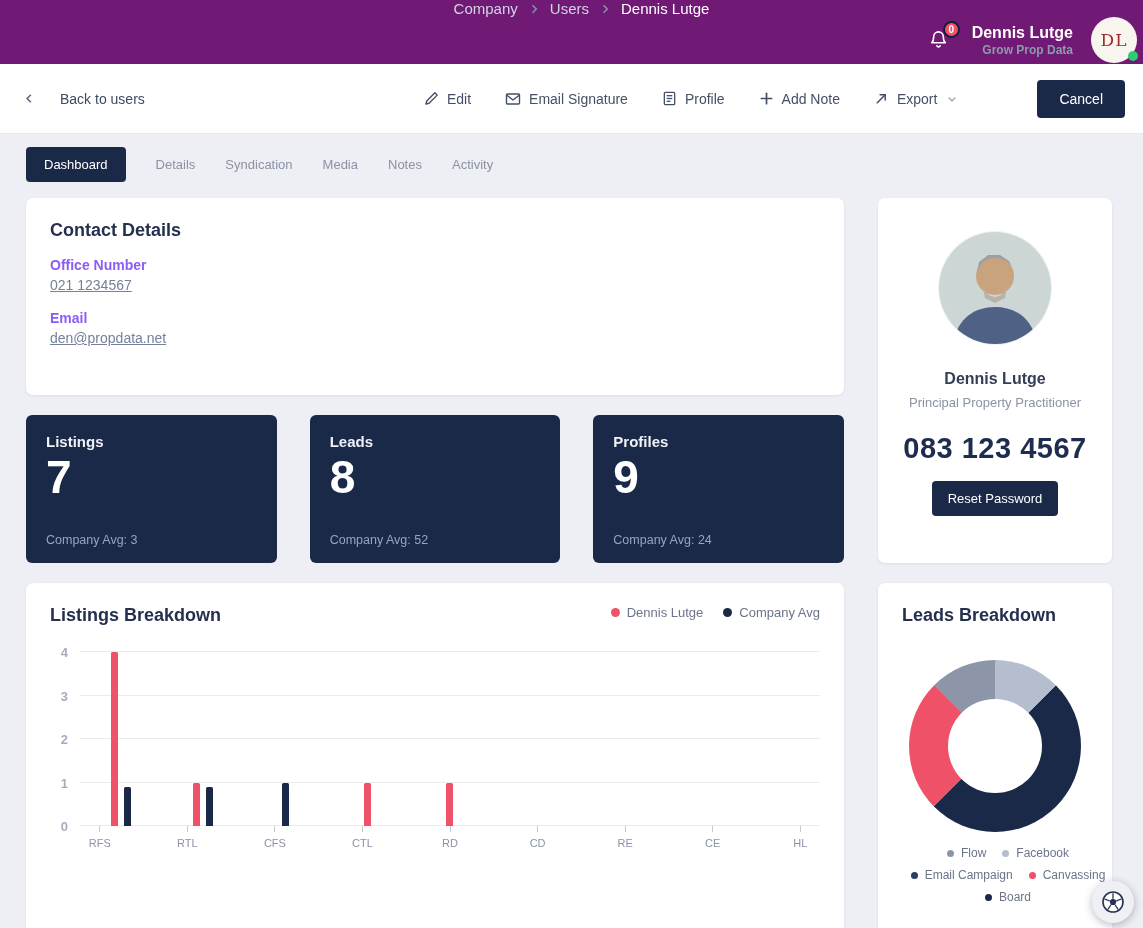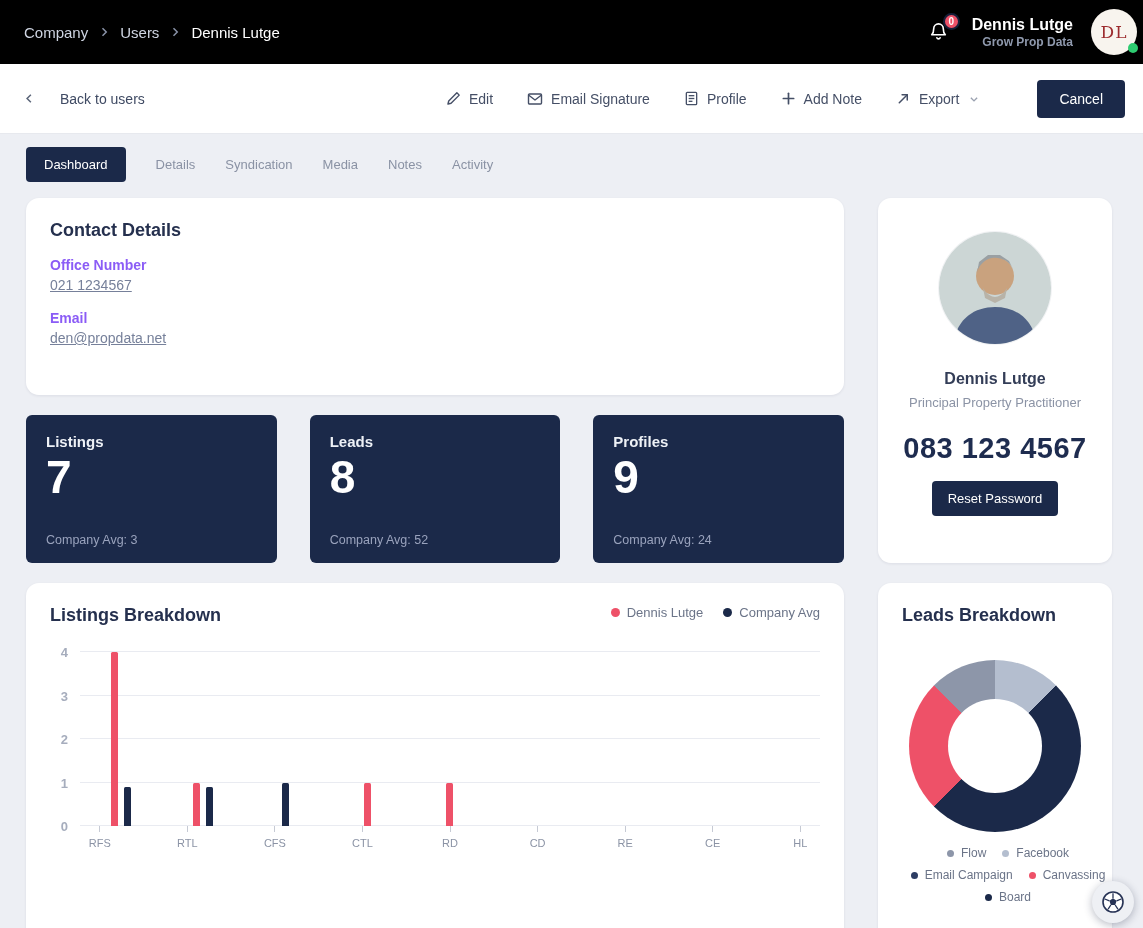--- a/index.html
+++ b/index.html
@@ -7,22 +7,22 @@
   body {
     font-family:"Liberation Sans", sans-serif;
     background:#edeff4;
     color:#1e2c4f;
     position:relative;
   }
   svg { display:block; }
 
   
   .app-header {
-    height:64px; background:#000000; display:flex; align-items:center;
-    padding:0 4px 0 24px; color:#fff;
+    height:64px; background:#701a75; display:flex; align-items:center;
+    padding:0 4px 0 24px; color:#fff;flex-direction:column;
   }
   .breadcrumb { display:flex; align-items:center; gap:10px; font-size:15px; }
   .crumb { color:#cfd5e2; cursor:pointer; }
   .crumb.current { color:#ffffff; font-weight:500; }
   .crumb-sep { color:#8a93a8; display:flex; }
   .header-right { margin-left:auto; display:flex; align-items:center; gap:18px; }
   .bell-btn { position:relative; background:none; border:none; cursor:pointer; color:#fff; padding:4px; }
   .bell-badge {
     position:absolute; top:-4px; right:-6px; min-width:17px; height:17px;
     background:#ee5168; border-radius:50%; font-size:10px; color:#fff;
@@ -55,36 +55,36 @@
     font-size:14px; color:#3f4a63; cursor:pointer; font-family:inherit;
   }
   .toolbar-actions { margin-left:auto; display:flex; align-items:center; gap:34px; }
   .tool-btn {
     display:flex; align-items:center; gap:8px; background:none; border:none;
     font-size:14px; color:#454f66; cursor:pointer; font-family:inherit;
   }
   .tool-btn .caret { margin-left:2px; color:#9aa1b0; }
   .cancel-btn {
     background:#1b2949; color:#fff; border:none; border-radius:4px;
-    font-size:14px; padding:11px 22px; cursor:pointer; font-family:inherit; margin-left:24px;
+    font-size:14px; padding:11px 22px; cursor:pointer; font-family:inherit; margin-left:46px;
   }
 
   
   .tabs { display:flex; align-items:center; gap:30px; margin:12px 0 0 26px; height:36px; }
   .tab { font-size:13px; color:#8a92a4; cursor:pointer; }
   .tab.active {
     background:#1b2949; color:#fff; padding:10px 18px; border-radius:4px; font-weight:500;
   }
 
   
   .content { display:flex; gap:34px; padding:16px 30px 0 26px; align-items:flex-start; }
   .col-left { width:818px; flex:none; }
   .col-right { width:234px; flex:none; }
   .card {
-    background:#fff; border-radius:13px; box-shadow:0 1px 3px rgba(20,30,60,0.08);
+    background:#fff; border-radius:7px; box-shadow:0 1px 3px rgba(20,30,60,0.08);
   }
   .card-title { font-size:18px; font-weight:700; color:#25304e; }
 
   
   .contact-card { height:197px; padding:22px 24px; }
   .field-label { font-size:14px; font-weight:700; color:#8b5cf6; margin-top:16px; }
   .field-link {
     display:inline-block; font-size:14px; color:#76809a; text-decoration:underline; margin-top:4px;
   }
 

